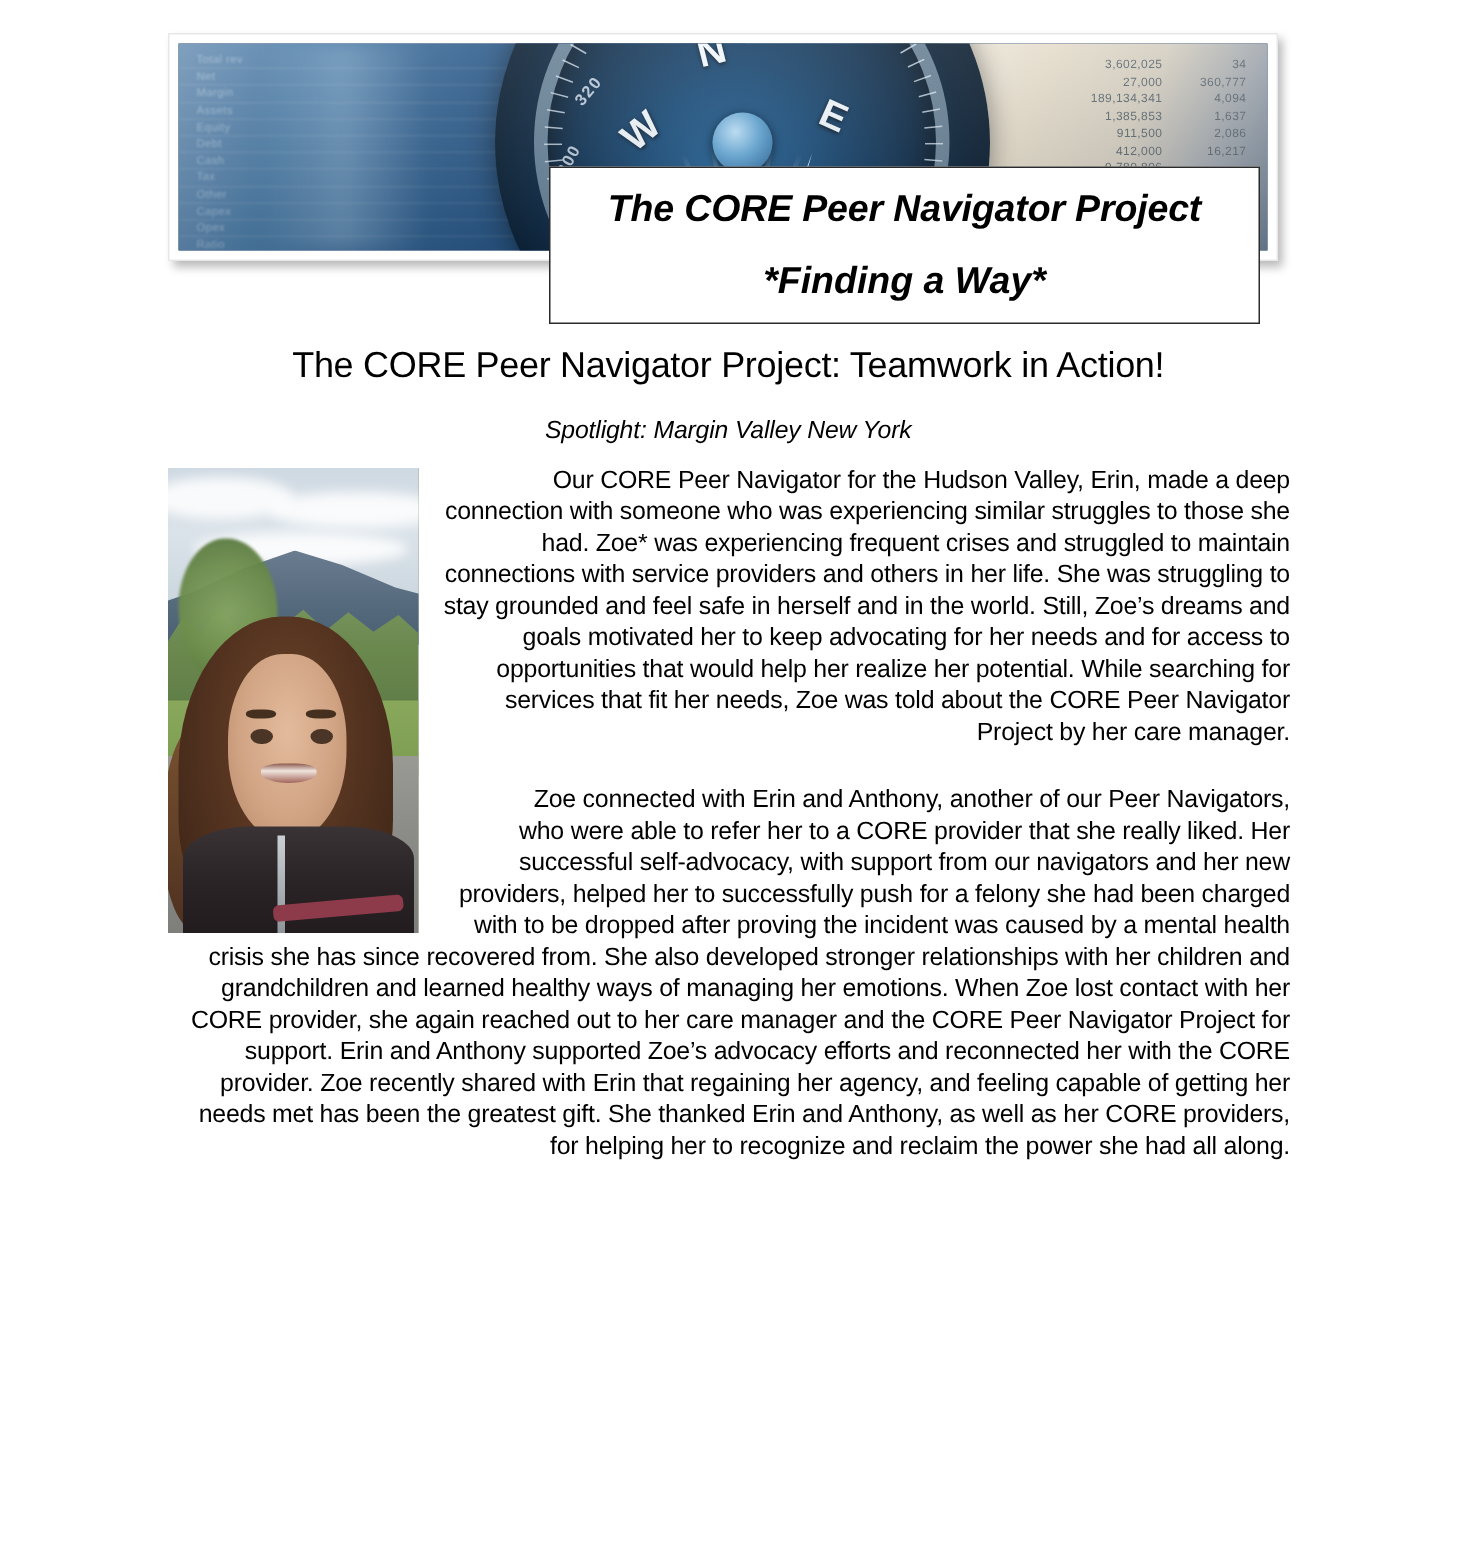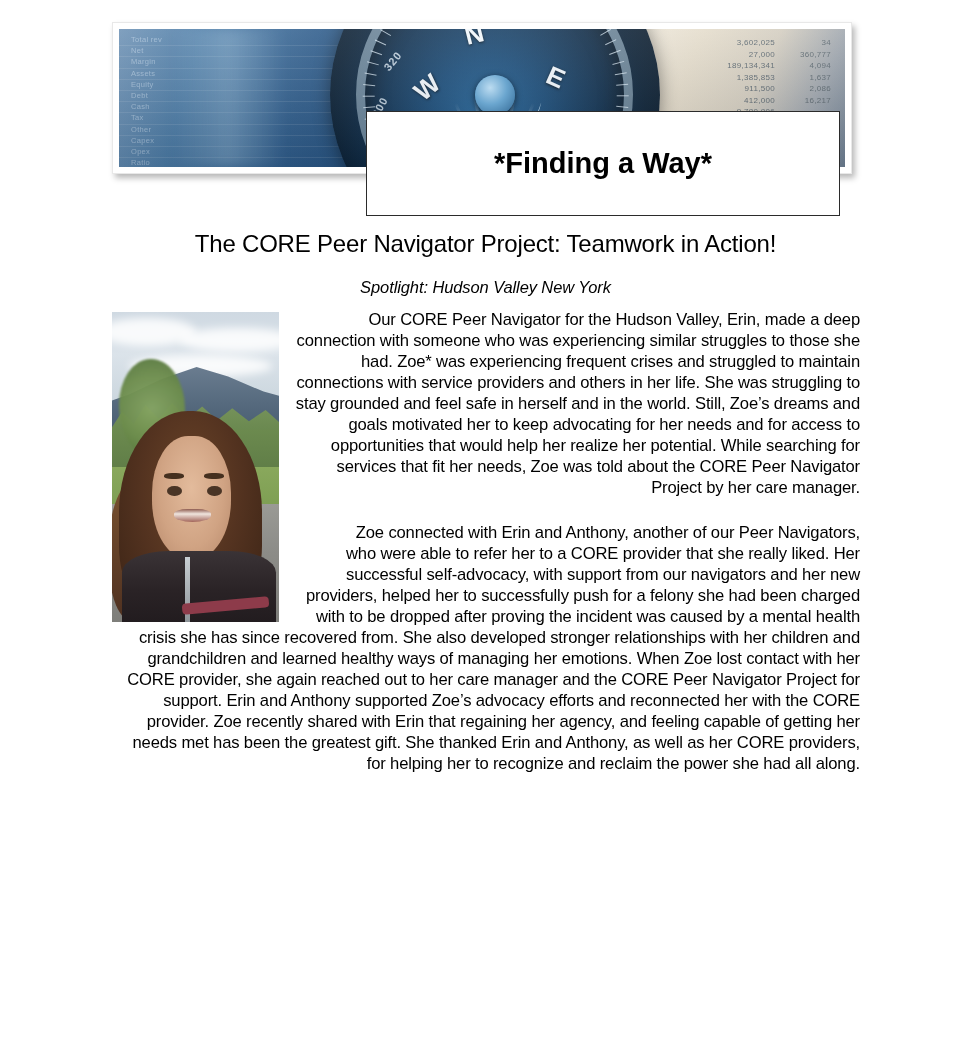--- a/index.html
+++ b/index.html
@@ -203,22 +203,23 @@
     justify-content: center;
   }
   #title-line1 {
     font-size: 25px;
     font-weight: bold;
     font-style: italic;
     letter-spacing: -0.1px;
     margin-bottom: 19px;
   }
   #title-line2 {
-    font-size: 29px;
+    font-size: 25px;
     font-weight: bold;
+    font-style: italic;
   }
 
   
   #article-heading {
     position: absolute;
     left: 0; right: 0;
     top: 230px;
     text-align: center;
     font-size: 24px;
     letter-spacing: -0.2px;
@@ -501,25 +502,26 @@
         <div class="needle"></div>
         <div class="hub"></div>
       </div>
 
       <div class="banner-glow"></div>
     </div>
   </div>
 </div>
 
 <div id="title-box">
+  <div id="title-line1">The CORE Peer Navigator Project</div>
   <div id="title-line2">*Finding a Way*</div>
 </div>
 
 <div id="article-heading">The CORE Peer Navigator Project: Teamwork in Action!</div>
-<div id="spotlight">Spotlight: Hudson Valley New York</div>
+<div id="spotlight">Spotlight: Margin Valley New York</div>
 
 <div id="body-block">
 
   <div id="portrait" title="Erin, CORE Peer Navigator for the Hudson Valley">
     <div class="p-sky"></div>
     <div class="p-cloud" style="left:-8%;top:2%;width:58%;height:9%;"></div>
     <div class="p-cloud" style="left:40%;top:5%;width:70%;height:8%;"></div>
     <div class="p-cloud" style="left:10%;top:14%;width:86%;height:7%;"></div>
     <div class="p-mtn"></div>
     <div class="p-treeline"></div>

